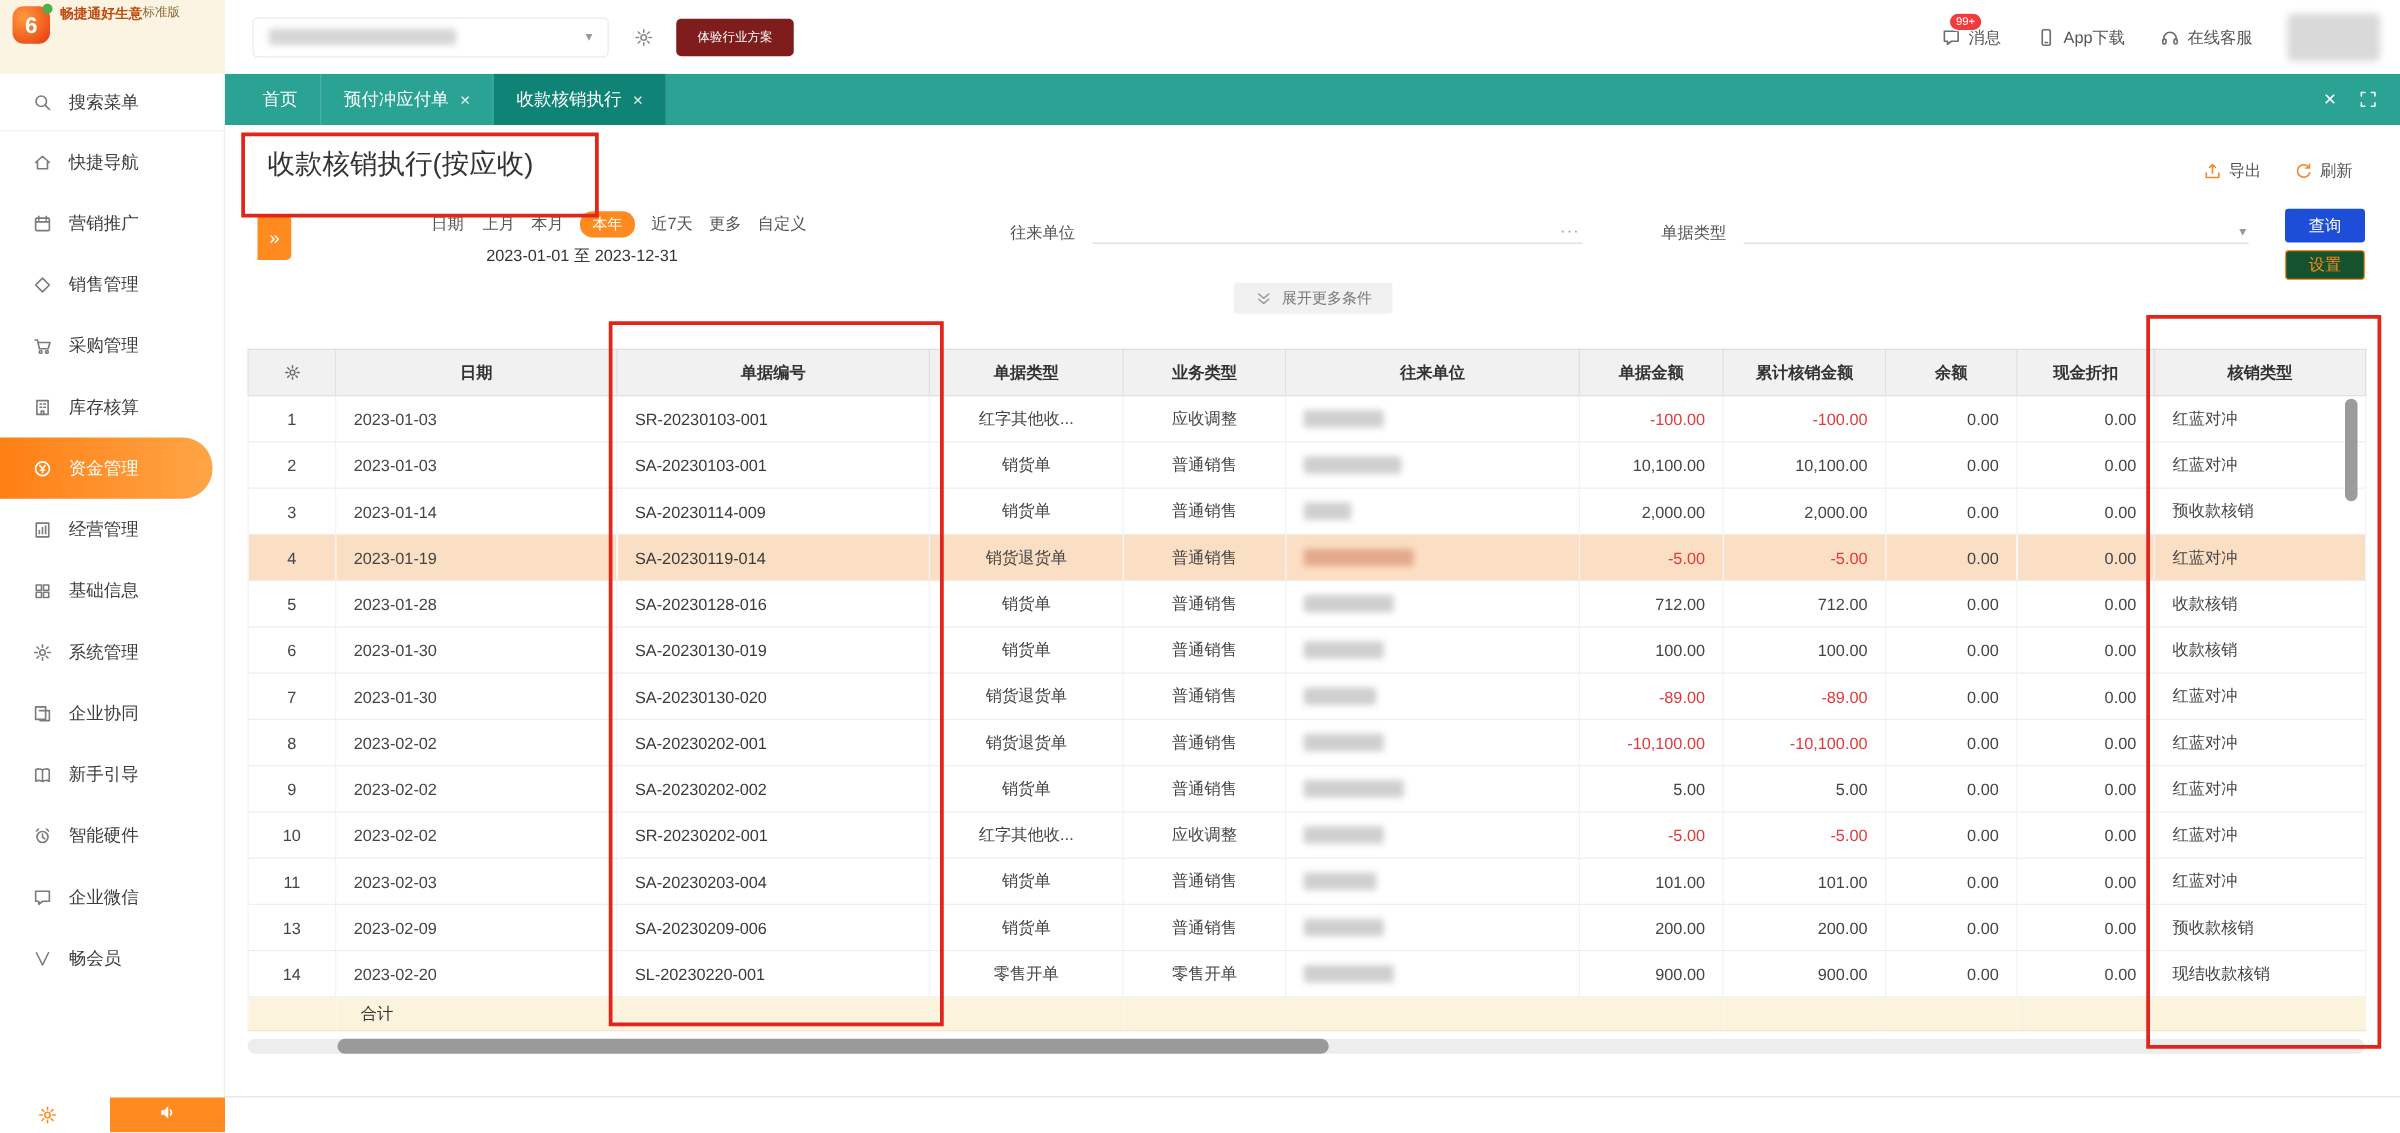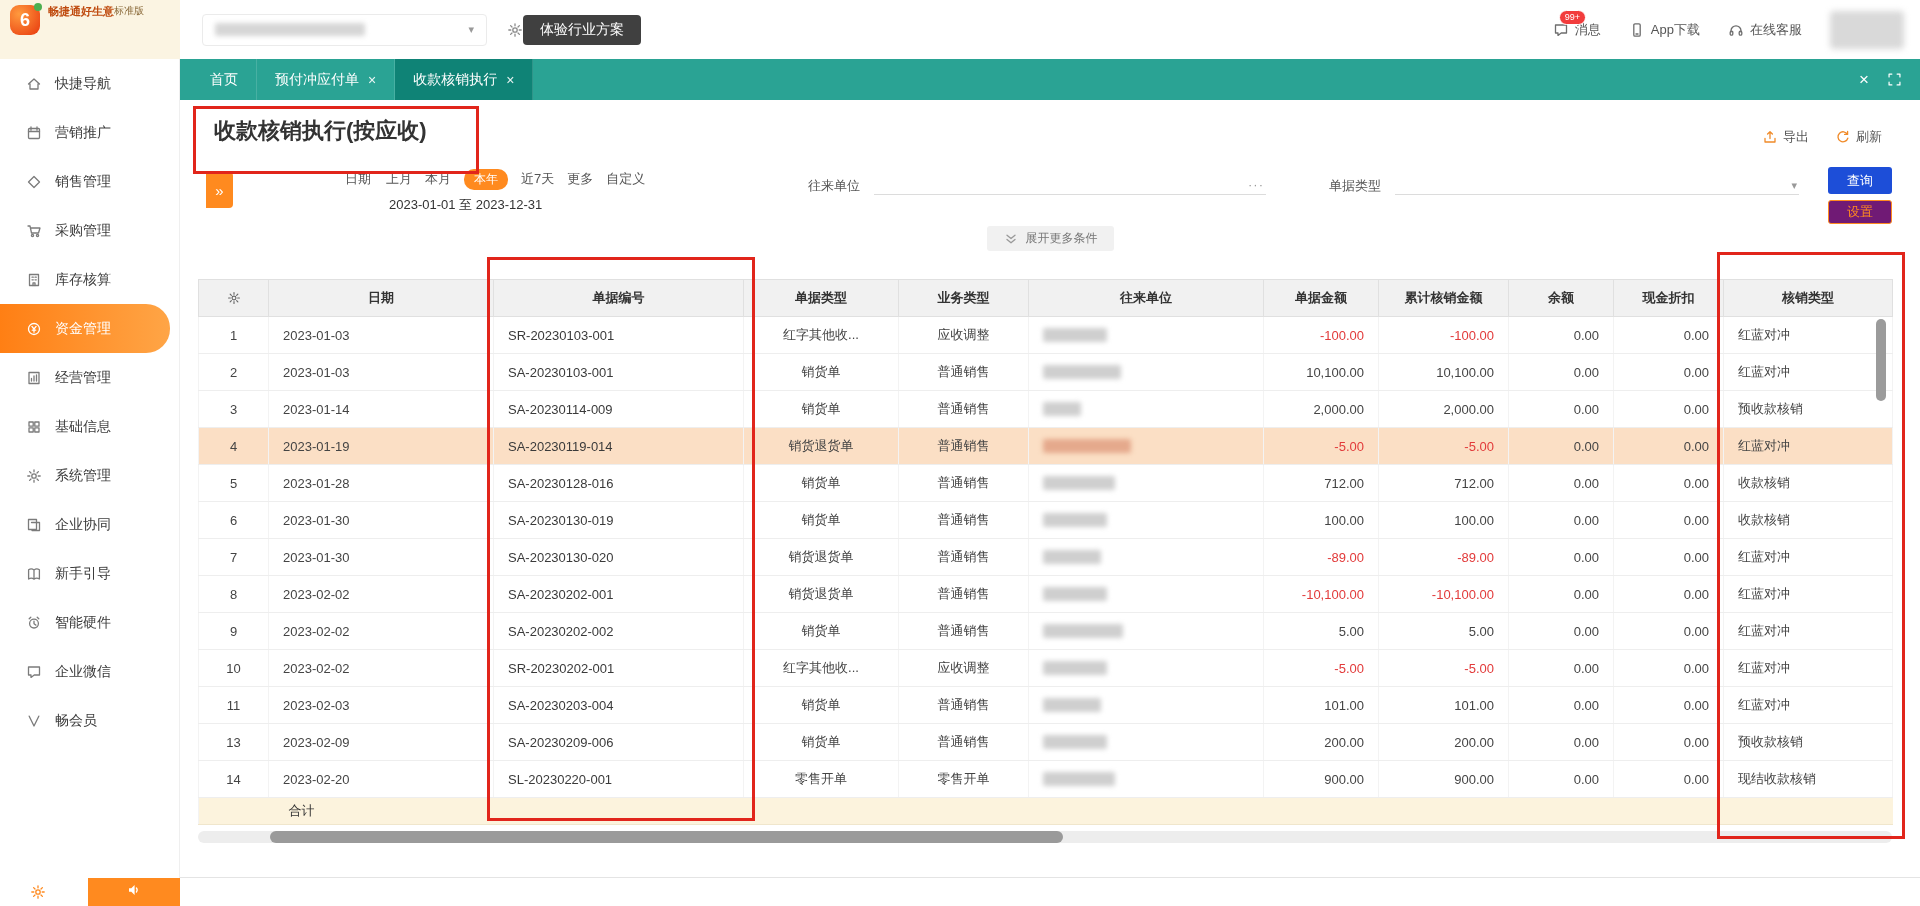--- a/index.html
+++ b/index.html
@@ -11,21 +11,21 @@
   .brand{width:180px;height:59px;background:#FBF4E2;box-sizing:border-box;padding:5px 0 0 10px;display:flex;gap:8px}
   .brand-logo{width:30px;height:30px;border-radius:9px;background:radial-gradient(circle at 30% 30%,#ff9a3e,#e8380d);color:#fff;font-weight:bold;font-size:18px;display:flex;align-items:center;justify-content:center;position:relative}
   .brand-logo:after{content:"";position:absolute;right:-2px;top:-2px;width:8px;height:8px;border-radius:50%;background:#4caf50}
   .brand-text{display:flex;flex-direction:row;justify-content:center;line-height:1.25}
   .brand-name{font-size:11px;font-weight:bold;color:#bf4a0e}
   .brand-edition{font-size:10px;color:#8a6a3a}
   .shop-select{margin-left:22px;width:285px;height:32px;background:#fff;border:1px solid #ebebeb;border-radius:4px;display:flex;align-items:center;padding:0 12px;box-sizing:border-box}
   .shop-blur{width:150px;height:13px;background:#d6d6d6;border-radius:2px;filter:blur(2.5px)}
   .shop-select .chev{margin-left:auto;color:#999;font-size:11px}
   .top-gear{margin-left:20px;color:#8b8b8b;display:flex;align-items:center}
-  .trial-btn{height:30px;padding:0 17px;background:#404040;color:#fff;border:none;border-radius:4px;font-size:14px;cursor:pointer}
+  .trial-btn{margin-left:18px;height:30px;padding:0 17px;background:#7f1d1d;color:#fff;border:none;border-radius:4px;font-size:10px;cursor:pointer}
   .topbar-right{margin-left:auto;display:flex;align-items:center;gap:28px;padding-right:16px}
   .top-item{display:flex;align-items:center;gap:6px;font-size:13px;color:#555;position:relative;cursor:pointer}
   .top-item .ticon{color:#6d6d6d;display:flex}
   .badge{position:absolute;top:-11px;left:6px;background:#f23c3c;color:#fff;font-size:9px;line-height:1;padding:2px 5px;border-radius:8px;border:1px solid #fff}
   .avatar-blur{width:74px;height:38px;background:#d9d9d9;border-radius:4px;filter:blur(3px)}
 
   
   .tabbar{position:absolute;left:180px;top:59px;right:0;height:41px;background:#2AA394;display:flex;align-items:stretch;z-index:4}
   .tabs{display:flex;padding-left:12px}
   .tab{display:flex;align-items:center;gap:9px;padding:0 18px;color:#fff;font-size:14px;border-right:1px solid rgba(255,255,255,.14);cursor:pointer;white-space:nowrap}
@@ -40,21 +40,21 @@
   .side-item .sicon{display:flex;color:#7b7b7b}
   .side-item.first{height:46px;border-bottom:1px solid #f0f0f0}
   .side-item.active{width:170px;background:linear-gradient(90deg,#FF7F14,#FFA546);color:#fff;border-radius:0 24px 24px 0}
   .side-item.active .sicon{color:#fff}
   .side-footer{position:absolute;left:0;bottom:0;width:180px;height:28px;background:#fff;display:flex;align-items:center}
   .side-footer .fgear{margin-left:30px;color:#FF8A1F;display:flex;cursor:pointer}
   .side-footer .fbar{margin-left:auto;width:92px;height:28px;background:#FF8A1F;color:#fff;display:flex;align-items:center;justify-content:center;cursor:pointer}
 
   
   .content{position:absolute;left:180px;top:100px;right:0;bottom:0;background:#fff}
-  .page-title{position:absolute;left:34px;top:16px;font-size:22px;font-weight:700;color:#333;z-index:2}
+  .page-title{position:absolute;left:34px;top:16px;font-size:22px;font-weight:400;color:#333;z-index:2}
   .head-actions{position:absolute;right:38px;top:28px;display:flex;gap:26px;align-items:center;font-size:13px;color:#555;z-index:2}
   .head-action{display:flex;align-items:center;gap:5px;cursor:pointer}
   .head-action .hicon{color:#f08a28;display:flex}
 
   .filter-bar{position:absolute;left:0;top:60px;width:100%;height:64px;z-index:2}
   .collapse-btn{position:absolute;left:26px;top:12px;width:27px;height:36px;background:#FF8A1F;color:#fff;border:none;border-radius:0 4px 4px 0;font-size:15px;cursor:pointer;padding:0}
   .date-group{position:absolute;left:165px;top:8px}
   .date-row{display:flex;align-items:center;gap:15px;font-size:13px;color:#444;height:22px}
   .flabel{color:#555;font-size:13px}
   .pill{color:#555;cursor:pointer;font-size:13px}
@@ -63,21 +63,21 @@
   .field{position:absolute;top:14px;display:flex;align-items:flex-end;gap:14px}
   .field-partner{left:628px}
   .field-doctype{left:1149px}
   .uline{display:inline-block;border-bottom:1px solid #dcdcdc;height:20px;position:relative}
   .field-partner .uline{width:392px}
   .field-doctype .uline{width:404px}
   .uline .more{position:absolute;right:2px;bottom:2px;color:#999;font-size:13px;letter-spacing:1px;cursor:pointer}
   .uline .chev{position:absolute;right:2px;bottom:2px;color:#999;font-size:11px;cursor:pointer}
   .filter-actions{position:absolute;right:28px;top:7px;display:flex;flex-direction:column;gap:6px}
   .btn-search{width:64px;height:27px;background:#1d4ed8;color:#fff;border:none;border-radius:3px;font-size:13px;cursor:pointer}
-  .btn-settings{width:64px;height:24px;background:#701a75;color:#FF8A1F;border:1px solid #FF8A1F;border-radius:3px;font-size:13px;cursor:pointer;box-sizing:border-box}
+  .btn-settings{width:64px;height:24px;background:#14532d;color:#FF8A1F;border:1px solid #FF8A1F;border-radius:3px;font-size:13px;cursor:pointer;box-sizing:border-box}
 
   .expand-row{position:absolute;left:0;right:0;top:126px;display:flex;justify-content:center;z-index:2}
   .expand-pill{display:flex;align-items:center;gap:7px;background:#f1f1f1;border:none;border-radius:3px;padding:4px 16px;font-size:12px;color:#777;cursor:pointer}
   .expand-pill .eicon{display:flex;color:#999}
 
   
   .table-area{position:absolute;left:18px;top:179px;width:1694px;z-index:1}
   table{border-collapse:collapse;table-layout:fixed;width:1694px;font-size:13px}
   thead th{height:36px;background:#F1F1F1;border:1px solid #e0e0e0;font-size:13px;font-weight:bold;color:#333;padding:0;text-align:center}
   tbody td{height:36px;border-bottom:1px solid #eeeeee;border-right:1px solid #f3f3f3;color:#444;padding:0;overflow:hidden;white-space:nowrap}
@@ -182,20 +182,29 @@
       <span class="ticon-white">
           <svg width="15" height="15" viewBox="0 0 16 16" fill="none" stroke="currentColor" stroke-width="1.3" stroke-linecap="round" stroke-linejoin="round">
             <path d="M2.2 5.2v-3h3M10.8 2.2h3v3M13.8 10.8v3h-3M5.2 13.8h-3v-3"></path>
           </svg>
         </span>
     </div>
   </div>
 
   <aside class="sidebar">
     <div id="side-items">
+        <div class="side-item first">
+          <span class="sicon">
+            <svg width="16" height="16" viewBox="0 0 16 16" fill="none" stroke="currentColor" stroke-width="1.3" stroke-linecap="round" stroke-linejoin="round">
+              <circle cx="7" cy="7" r="4.2"></circle>
+              <path d="M10.3 10.3L13.6 13.6"></path>
+            </svg>
+          </span>
+          <span>搜索菜单</span>
+        </div>
         <div class="side-item">
           <span class="sicon">
             <svg width="16" height="16" viewBox="0 0 16 16" fill="none" stroke="currentColor" stroke-width="1.3" stroke-linecap="round" stroke-linejoin="round">
               <path d="M2.5 8L8 3l5.5 5M4 7.5V13h8V7.5"></path>
             </svg>
           </span>
           <span>快捷导航</span>
         </div>
         <div class="side-item">
           <span class="sicon">

